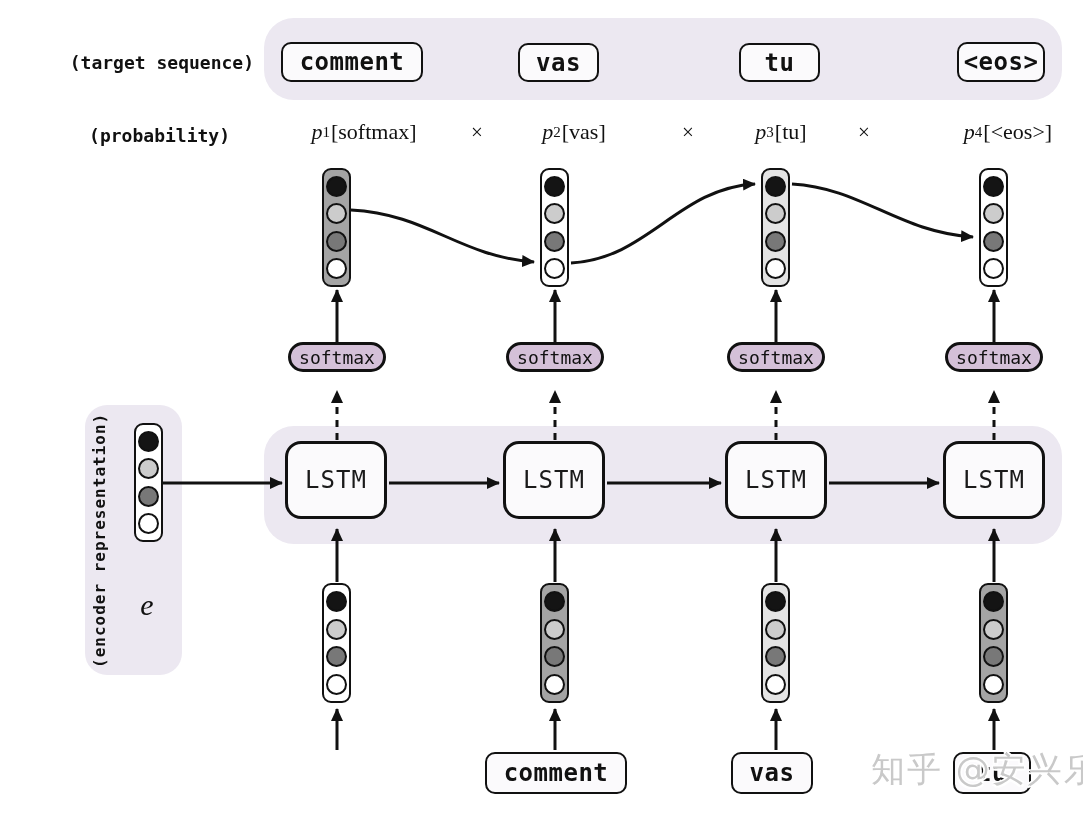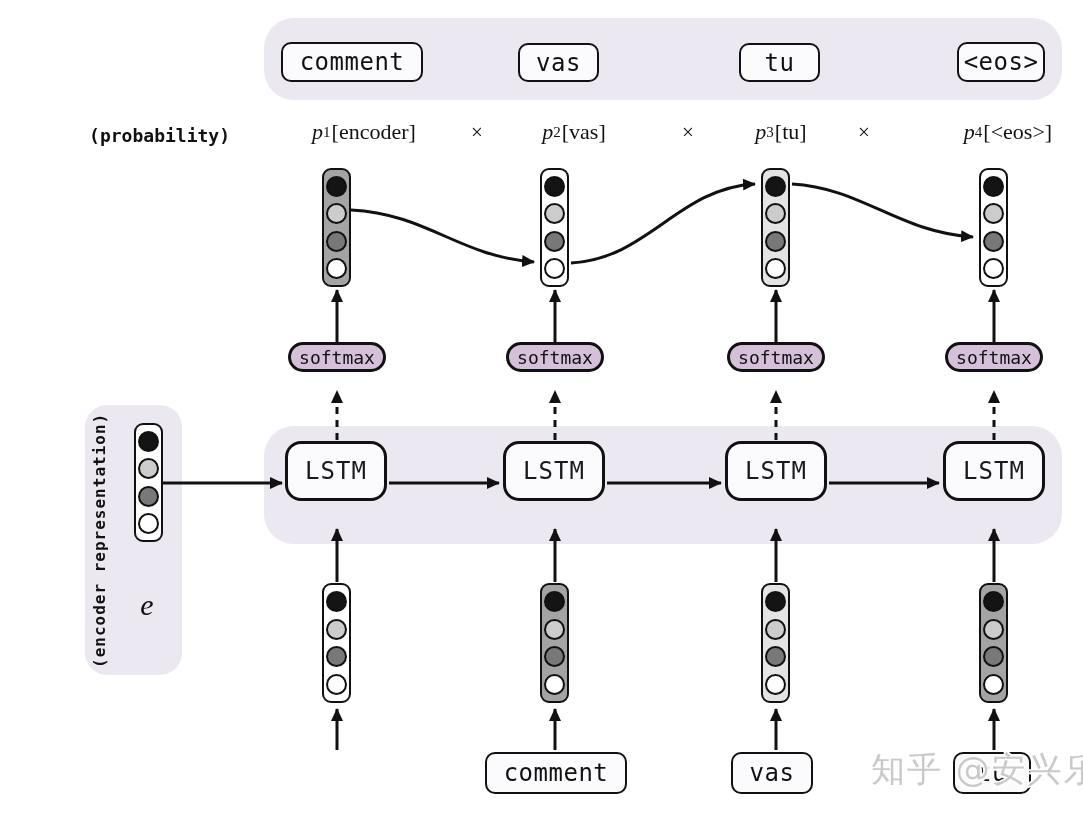--- a/index.html
+++ b/index.html
@@ -11,21 +11,21 @@
   .enc-band{border-radius:22px;}
   svg.wires{position:absolute;left:0;top:0;z-index:5;}
   .sidelabel{
     position:absolute;z-index:10;font-weight:bold;font-size:18px;
     text-align:right;white-space:nowrap;
   }
   .wordbox{
     position:absolute;z-index:10;background:var(--node);
     border:2.5px solid var(--stroke);border-radius:10px;box-sizing:border-box;
     display:flex;align-items:center;justify-content:center;
-    font-weight:normal;font-size:24px;letter-spacing:0.5px;white-space:nowrap;
+    font-weight:bold;font-size:24px;letter-spacing:0.5px;white-space:nowrap;
   }
   .pterm{
     position:absolute;z-index:10;height:32px;display:flex;align-items:center;justify-content:center;
     font-family:"Liberation Serif","DejaVu Serif",serif;font-size:22px;white-space:nowrap;
   }
   .pterm .base{font-style:italic;}
   .pterm sub{font-size:15px;line-height:1;margin-right:1px;}
   .times{
     position:absolute;z-index:10;width:30px;height:32px;display:flex;align-items:center;justify-content:center;
     font-family:"Liberation Serif","DejaVu Serif",serif;font-size:21px;
@@ -42,21 +42,21 @@
   .d1{background:var(--dot_black);}
   .d2{background:var(--dot_light);}
   .d3{background:var(--dot_dark);}
   .d4{background:var(--dot_white);}
   .softmax{
     position:absolute;z-index:10;width:98px;height:30px;box-sizing:border-box;
     background:var(--softmax);border:3px solid var(--stroke);border-radius:21px;
     display:flex;align-items:center;justify-content:center;font-size:18px;
   }
   .lstm{
-    position:absolute;z-index:10;width:102px;height:60px;box-sizing:border-box;
+    position:absolute;z-index:10;width:102px;height:78px;box-sizing:border-box;
     background:var(--node);border:3px solid var(--stroke);border-radius:16px;
     display:flex;align-items:center;justify-content:center;font-size:24px;letter-spacing:1px;color:#1a1a1a;
   }
   .enc-label{
     position:absolute;z-index:10;left:90px;top:410px;height:260px;
     writing-mode:vertical-rl;transform:rotate(180deg);
     display:flex;align-items:center;justify-content:center;
     font-weight:bold;font-size:16px;letter-spacing:1px;white-space:nowrap;
   }
   .e-sym{
@@ -111,31 +111,32 @@
     <line x1="163" y1="483" x2="282" y2="483" stroke="#111" stroke-width="3" marker-end="url(#ah)"></line>
     <line x1="389" y1="483" x2="499" y2="483" stroke="#111" stroke-width="3" marker-end="url(#ah)"></line>
     <line x1="607" y1="483" x2="721" y2="483" stroke="#111" stroke-width="3" marker-end="url(#ah)"></line>
     <line x1="829" y1="483" x2="939" y2="483" stroke="#111" stroke-width="3" marker-end="url(#ah)"></line>
 
     <path d="M351,210 C428,214 458,256 534,262" fill="none" stroke="#111" stroke-width="3" marker-end="url(#ah)"></path>
     <path d="M571,263 C648,259 678,188 755,184" fill="none" stroke="#111" stroke-width="3" marker-end="url(#ah)"></path>
     <path d="M792,184 C862,188 898,232 973,237" fill="none" stroke="#111" stroke-width="3" marker-end="url(#ah)"></path>
   </svg>
 
+  <div class="sidelabel" style="left:18px;top:52px;width:236px;">(target sequence)</div>
   <div class="sidelabel" style="left:18px;top:125px;width:212px;">(probability)</div>
 
   <div class="wordbox" style="left:281px;top:42px;width:142px;height:40px;">comment</div>
   <div class="wordbox" style="left:518px;top:43px;width:81px;height:39px;">vas</div>
   <div class="wordbox" style="left:739px;top:43px;width:81px;height:39px;">tu</div>
   <div class="wordbox" style="left:957px;top:42px;width:88px;height:40px;">&lt;eos&gt;</div>
 
   <div class="pterm" style="left:289px;top:116px;width:150px;">
     <span class="base">p</span>
       <sub>1</sub>
-      <span>[encoder]</span>
+      <span>[softmax]</span>
   </div>
   <div class="times" style="left:462px;top:116px;">×</div>
   <div class="pterm" style="left:499px;top:116px;width:150px;">
     <span class="base">p</span>
       <sub>2</sub>
       <span>[vas]</span>
   </div>
   <div class="times" style="left:673px;top:116px;">×</div>
   <div class="pterm" style="left:706px;top:116px;width:150px;">
     <span class="base">p</span>

